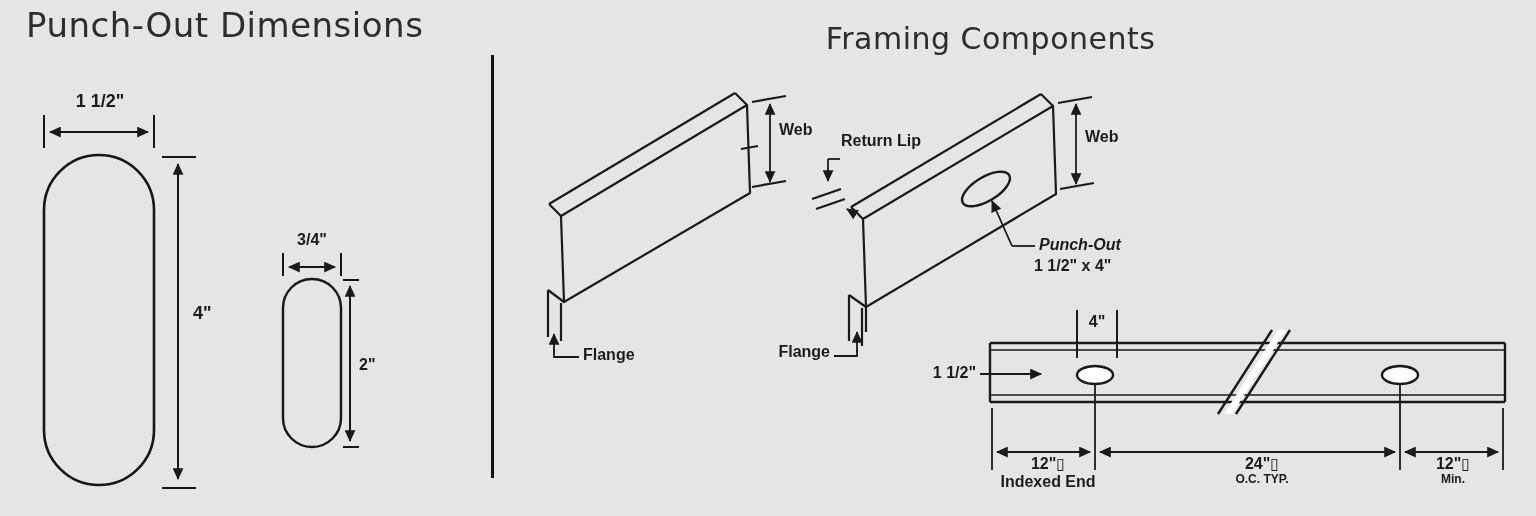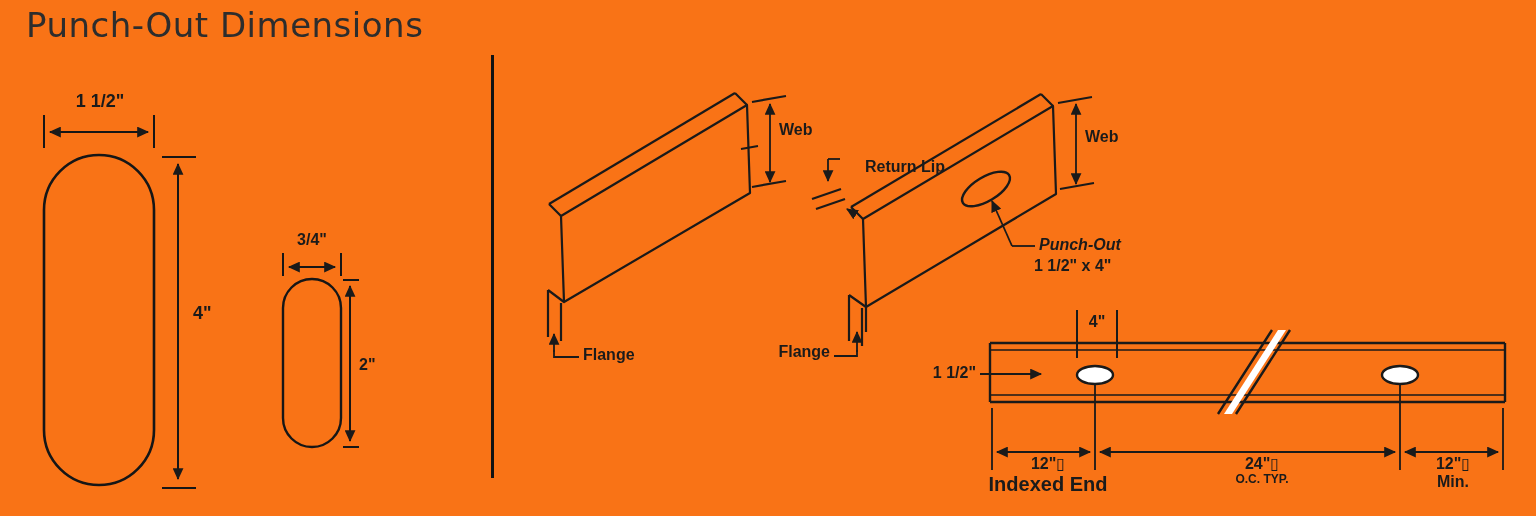--- a/index.html
+++ b/index.html
@@ -1,17 +1,17 @@
 <!DOCTYPE html>
 <html><head>
 <meta charset="utf-8">
 <style>
   html,body{margin:0;padding:0;background:#fff;}
   .canvas{
-    position:relative;width:1536px;height:516px;background:#f97316;overflow:hidden;
+    position:relative;width:1536px;height:516px;background:#e5e5e5;overflow:hidden;
     font-family:"Liberation Sans","DejaVu Sans",sans-serif;color:#1c1c1c;
   }
   .title{
     position:absolute;font-family:"DejaVu Sans","Liberation Sans",sans-serif;
     font-weight:400;color:#2d2d2d;letter-spacing:0.5px;white-space:nowrap;
   }
   .title-left{left:26px;top:5px;font-size:34px;}
   .title-right{left:718px;top:21px;width:545px;text-align:center;font-size:30px;}
   .lbl{
     position:absolute;font-weight:bold;color:#1b1b1b;font-size:16px;
@@ -116,38 +116,39 @@
       <line stroke-width="1.8" x1="1247" y1="452" x2="1100" y2="452" marker-end="url(#ah)"></line>
       <line stroke-width="1.8" x1="1247" y1="452" x2="1395" y2="452" marker-end="url(#ah)"></line>
       <line stroke-width="1.8" x1="1451" y1="452" x2="1405" y2="452" marker-end="url(#ah)"></line>
       <line stroke-width="1.8" x1="1451" y1="452" x2="1498" y2="452" marker-end="url(#ah)"></line>
     </g>
   </svg>
 
   <div class="divider"></div>
 
   <div class="title title-left">Punch-Out Dimensions</div>
+  <div class="title title-right">Framing Components</div>
 
   <div class="lbl big ctr" style="left:46px;top:91px;width:108px;">1 1/2"</div>
   <div class="lbl big" style="left:193px;top:303px;">4"</div>
   <div class="lbl ctr" style="left:283px;top:231px;width:58px;">3/4"</div>
   <div class="lbl" style="left:359px;top:356px;">2"</div>
 
   <div class="lbl" style="left:779px;top:121px;">Web</div>
   <div class="lbl" style="left:583px;top:346px;">Flange</div>
 
-  <div class="lbl" style="left:841px;top:158px;margin-left:24px;">Return Lip</div>
+  <div class="lbl" style="left:841px;top:132px;">Return Lip</div>
   <div class="lbl" style="left:1085px;top:128px;">Web</div>
   <div class="lbl rgt" style="left:760px;top:343px;width:70px;">Flange</div>
   <div class="lbl" style="left:1039px;top:236px;font-style:italic;">Punch-Out</div>
   <div class="lbl" style="left:1034px;top:257px;">1 1/2" x 4"</div>
 
   <div class="lbl ctr" style="left:1077px;top:313px;width:40px;font-size:16px;">4"</div>
   <div class="lbl rgt" style="left:908px;top:364px;width:68px;">1 1/2"</div>
 
   <div class="lbl ctr" style="left:996px;top:455px;width:104px;font-size:16px;">12"▯</div>
-  <div class="lbl ctr" style="left:981px;top:473px;width:134px;font-size:20px;">Indexed End</div>
+  <div class="lbl ctr" style="left:981px;top:473px;width:134px;font-size:16px;">Indexed End</div>
   <div class="lbl ctr" style="left:1190px;top:455px;width:144px;font-size:16px;">24"▯</div>
   <div class="lbl ctr" style="left:1190px;top:473px;width:144px;font-size:12px;">O.C. TYP.</div>
   <div class="lbl ctr" style="left:1401px;top:455px;width:104px;font-size:16px;">12"▯</div>
-  <div class="lbl ctr" style="left:1401px;top:473px;width:104px;font-size:16px;">Min.</div>
+  <div class="lbl ctr" style="left:1401px;top:473px;width:104px;font-size:12px;">Min.</div>
 
 </div>
 
 </body></html>

